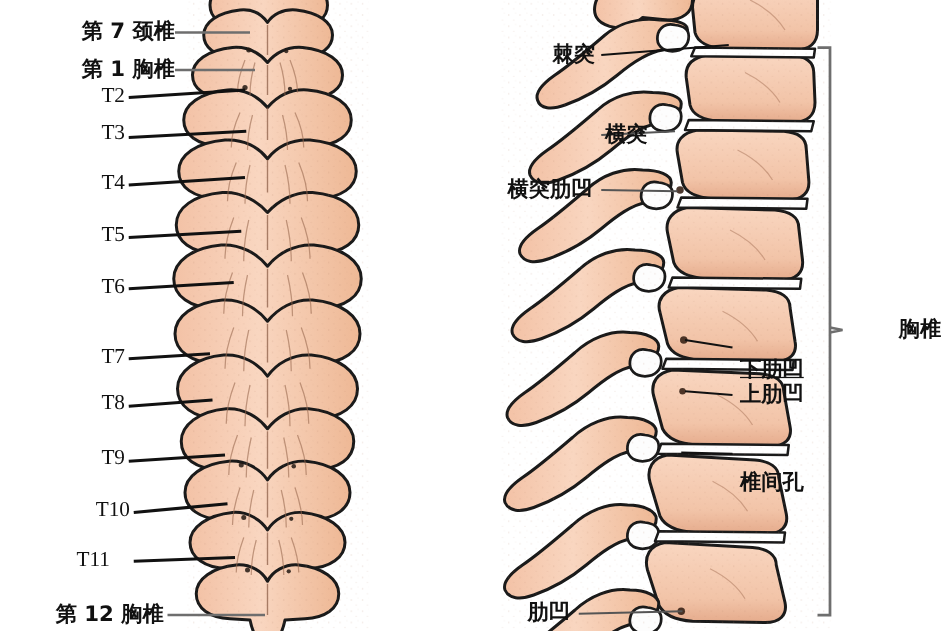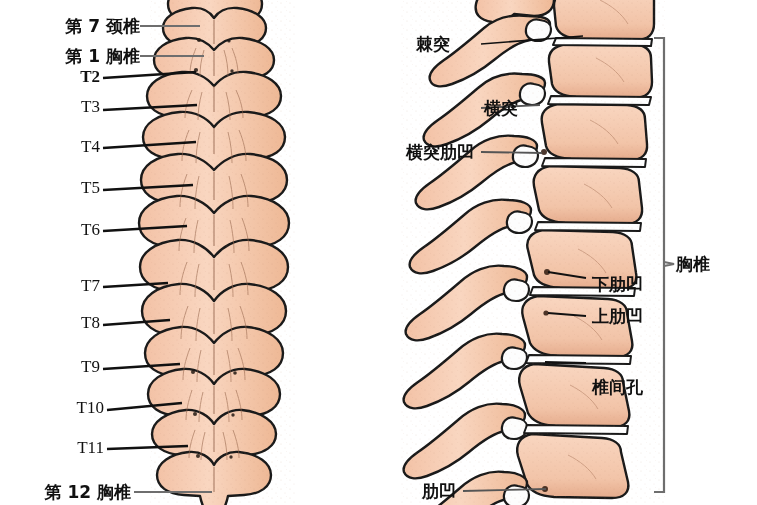--- a/index.html
+++ b/index.html
@@ -310,35 +310,35 @@
       <line x1="463" y1="491" x2="546" y2="489" stroke="#555555" stroke-width="1.8"></line>
     </g>
     <g>
       <path d="M654,38 L664,38 L664,492 L654,492" fill="none" stroke="#6e6e6e" stroke-width="2.2"></path>
       <path d="M664,262 L674,264 L664,266" fill="none" stroke="#6e6e6e" stroke-width="2.2"></path>
     </g>
   </svg>
 
   <div class="label label-cn label-anchor-right" style="left:140px; top:26px;">第 7 颈椎</div>
   <div class="label label-cn label-anchor-right" style="left:140px; top:56px;">第 1 胸椎</div>
-  <div class="label label-tn label-anchor-right" style="left:100px; top:76px;font-weight:bold;">T2</div>
+  <div class="label label-tn label-anchor-right" style="left:100px; top:76px;">T2</div>
   <div class="label label-tn label-anchor-right" style="left:100px; top:106px;">T3</div>
   <div class="label label-tn label-anchor-right" style="left:100px; top:146px;">T4</div>
   <div class="label label-tn label-anchor-right" style="left:100px; top:187px;">T5</div>
   <div class="label label-tn label-anchor-right" style="left:100px; top:229px;">T6</div>
   <div class="label label-tn label-anchor-right" style="left:100px; top:285px;">T7</div>
   <div class="label label-tn label-anchor-right" style="left:100px; top:322px;">T8</div>
   <div class="label label-tn label-anchor-right" style="left:100px; top:366px;">T9</div>
   <div class="label label-tn label-anchor-right" style="left:104px; top:407px;">T10</div>
-  <div class="label label-tn label-anchor-right" style="left:104px; top:447px;">T11</div>
+  <div class="label label-tn label-anchor-right" style="left:88px; top:447px;">T11</div>
   <div class="label label-cn label-anchor-right" style="left:131px; top:492px;">第 12 胸椎</div>
 
-  <div class="label label-cn label-anchor-right" style="left:450px; top:44px;">棘突</div>
+  <div class="label label-cn label-anchor-right" style="left:476px; top:44px;">棘突</div>
   <div class="label label-cn label-anchor-right" style="left:474px; top:108px;margin-left:44px;">横突</div>
   <div class="label label-cn label-anchor-right" style="left:474px; top:152px;">横突肋凹</div>
-  <div class="label label-cn label-right" style="left:592px; top:284px;">下肋凹</div>
+  <div class="label label-cn label-right" style="left:592px; top:296px;text-decoration:underline;">下肋凹</div>
   <div class="label label-cn label-right" style="left:592px; top:316px;">上肋凹</div>
   <div class="label label-cn label-right" style="left:592px; top:363px;margin-top:24px;">椎间孔</div>
   <div class="label label-cn label-anchor-right" style="left:456px; top:491px;">肋凹</div>
 
-  <div class="label label-cn label-right" style="left:676px; top:264px;">胸椎</div>
+  <div class="label label-cn label-right" style="left:719px; top:264px;">胸椎</div>
 
 </div>
 
 </body></html>

